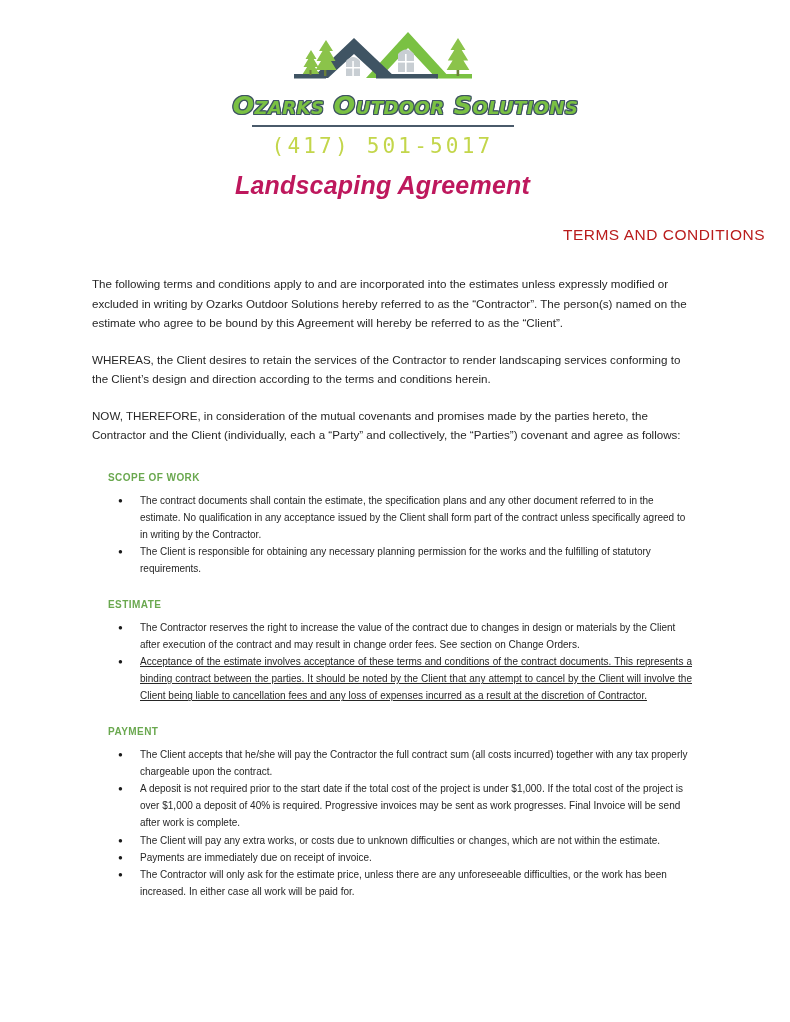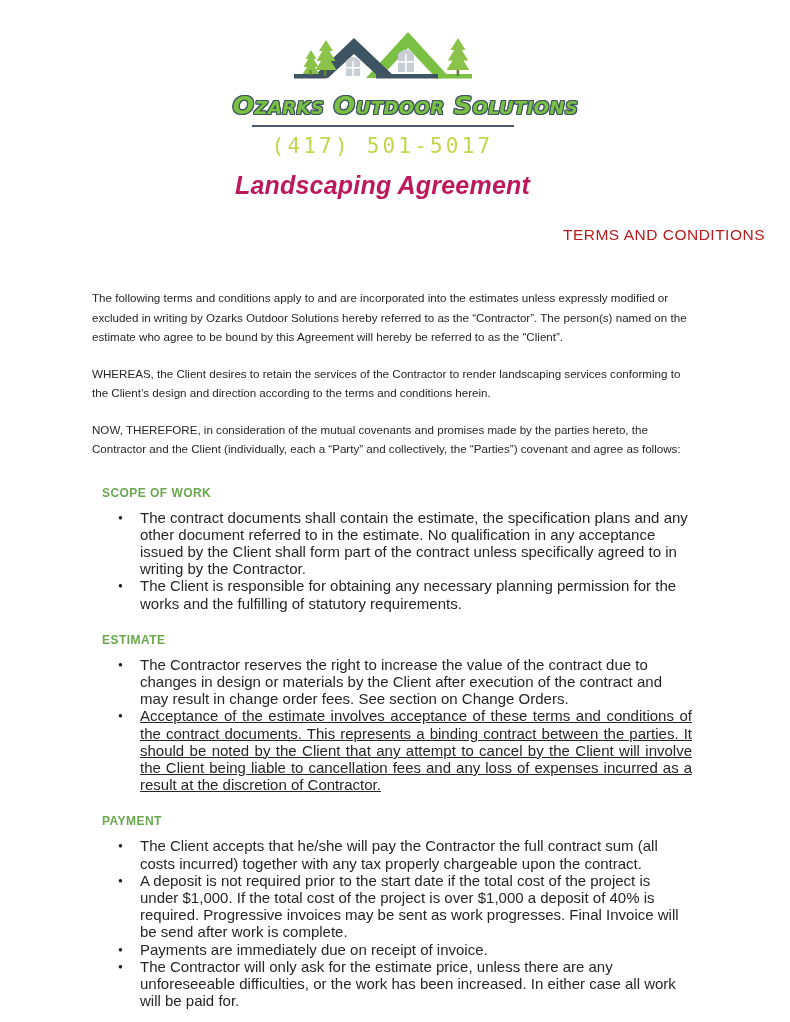--- a/index.html
+++ b/index.html
@@ -97,54 +97,54 @@
     font-weight: normal;
     color: #b91c1c;
     margin: 26px 0 0 0;
     letter-spacing: 0.5px;
   }
 
   
   .content {
     position: absolute;
     left: 92px;
-    top: 288px;
+    top: 274px;
     width: 600px;
   }
 
   p.para {
     font-size: 11.6px;
     line-height: 19.5px;
     color: #262626;
     margin: 0 0 17px 0;
     text-align: left;
   }
   p.para:last-child { margin-bottom: 0; }
 
   .section { margin-top: 0; }
 
   h2.section-head {
-    font-size: 12px;
+    font-size: 10px;
     font-weight: bold;
     color: #6aa84f;
     letter-spacing: 0.45px;
-    margin: 0 0 9px 10px;
+    margin: 0 0 9px 16px;
     text-transform: uppercase;
   }
 
   ul.bullets {
     list-style: none;
     margin: 0;
     padding: 0;
   }
 
   ul.bullets > li {
     position: relative;
     padding-left: 48px;
-    font-size: 15px;
+    font-size: 10px;
     line-height: 17.2px;
     color: #262626;
     margin-bottom: 0;
   }
 
   ul.bullets > li::before {
     content: "\25CF";
     position: absolute;
     left: 26px;
     top: 0;
@@ -226,19 +226,20 @@
         <li>The Contractor reserves the right to increase the value of the contract due to changes in design or materials by the Client after execution of the contract and may result in change order fees. See section on Change Orders.</li>
         <li class="justified">Acceptance of the estimate involves acceptance of these terms and conditions of the contract documents. This represents a binding contract between the parties. It should be noted by the Client that any attempt to cancel by the Client will involve the Client being liable to cancellation fees and any loss of expenses incurred as a result at the discretion of Contractor.</li>
       </ul>
     </div>
 
     <div class="section gap-pay">
       <h2 class="section-head">PAYMENT</h2>
       <ul class="bullets">
         <li>The Client accepts that he/she will pay the Contractor the full contract sum (all costs incurred) together with any tax properly chargeable upon the contract.</li>
         <li>A deposit is not required prior to the start date if the total cost of the project is under $1,000. If the total cost of the project is over $1,000 a deposit of 40% is required. Progressive invoices may be sent as work progresses. Final Invoice will be send after work is complete.</li>
+        <li>The Client will pay any extra works, or costs due to unknown difficulties or changes, which are not within the estimate.</li>
         <li>Payments are immediately due on receipt of invoice.</li>
         <li>The Contractor will only ask for the estimate price, unless there are any unforeseeable difficulties, or the work has been increased. In either case all work will be paid for.</li>
       </ul>
     </div>
 
   </div>
 </div>
 
 </body></html>

